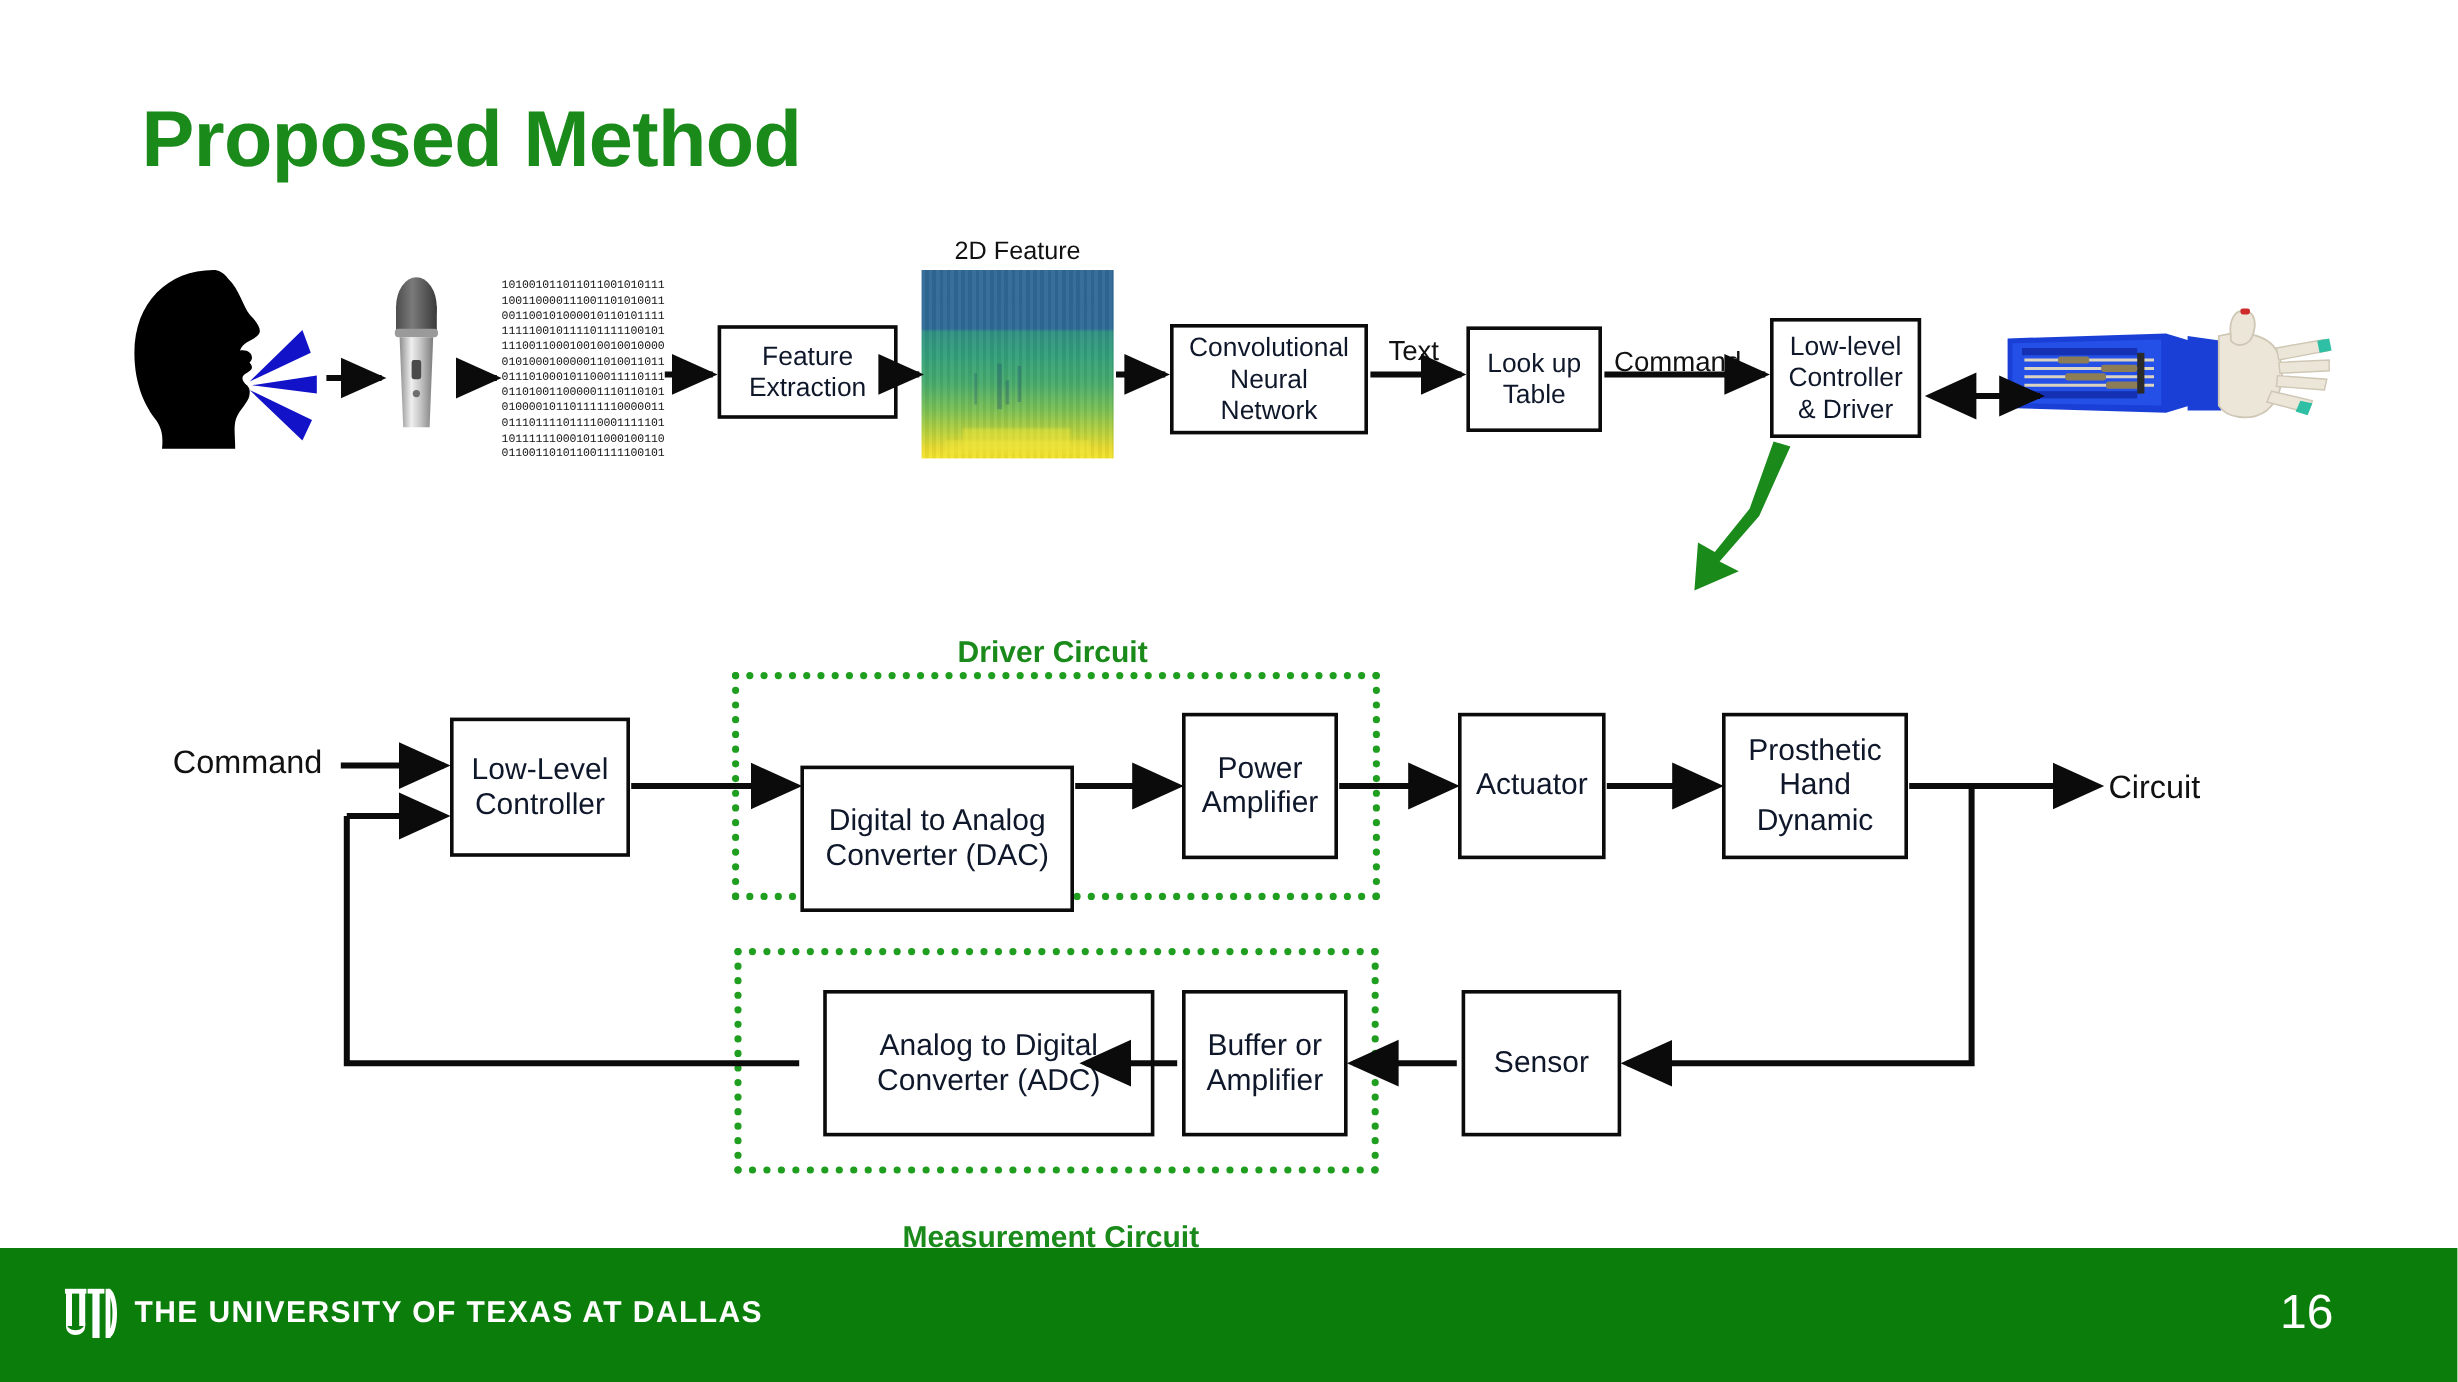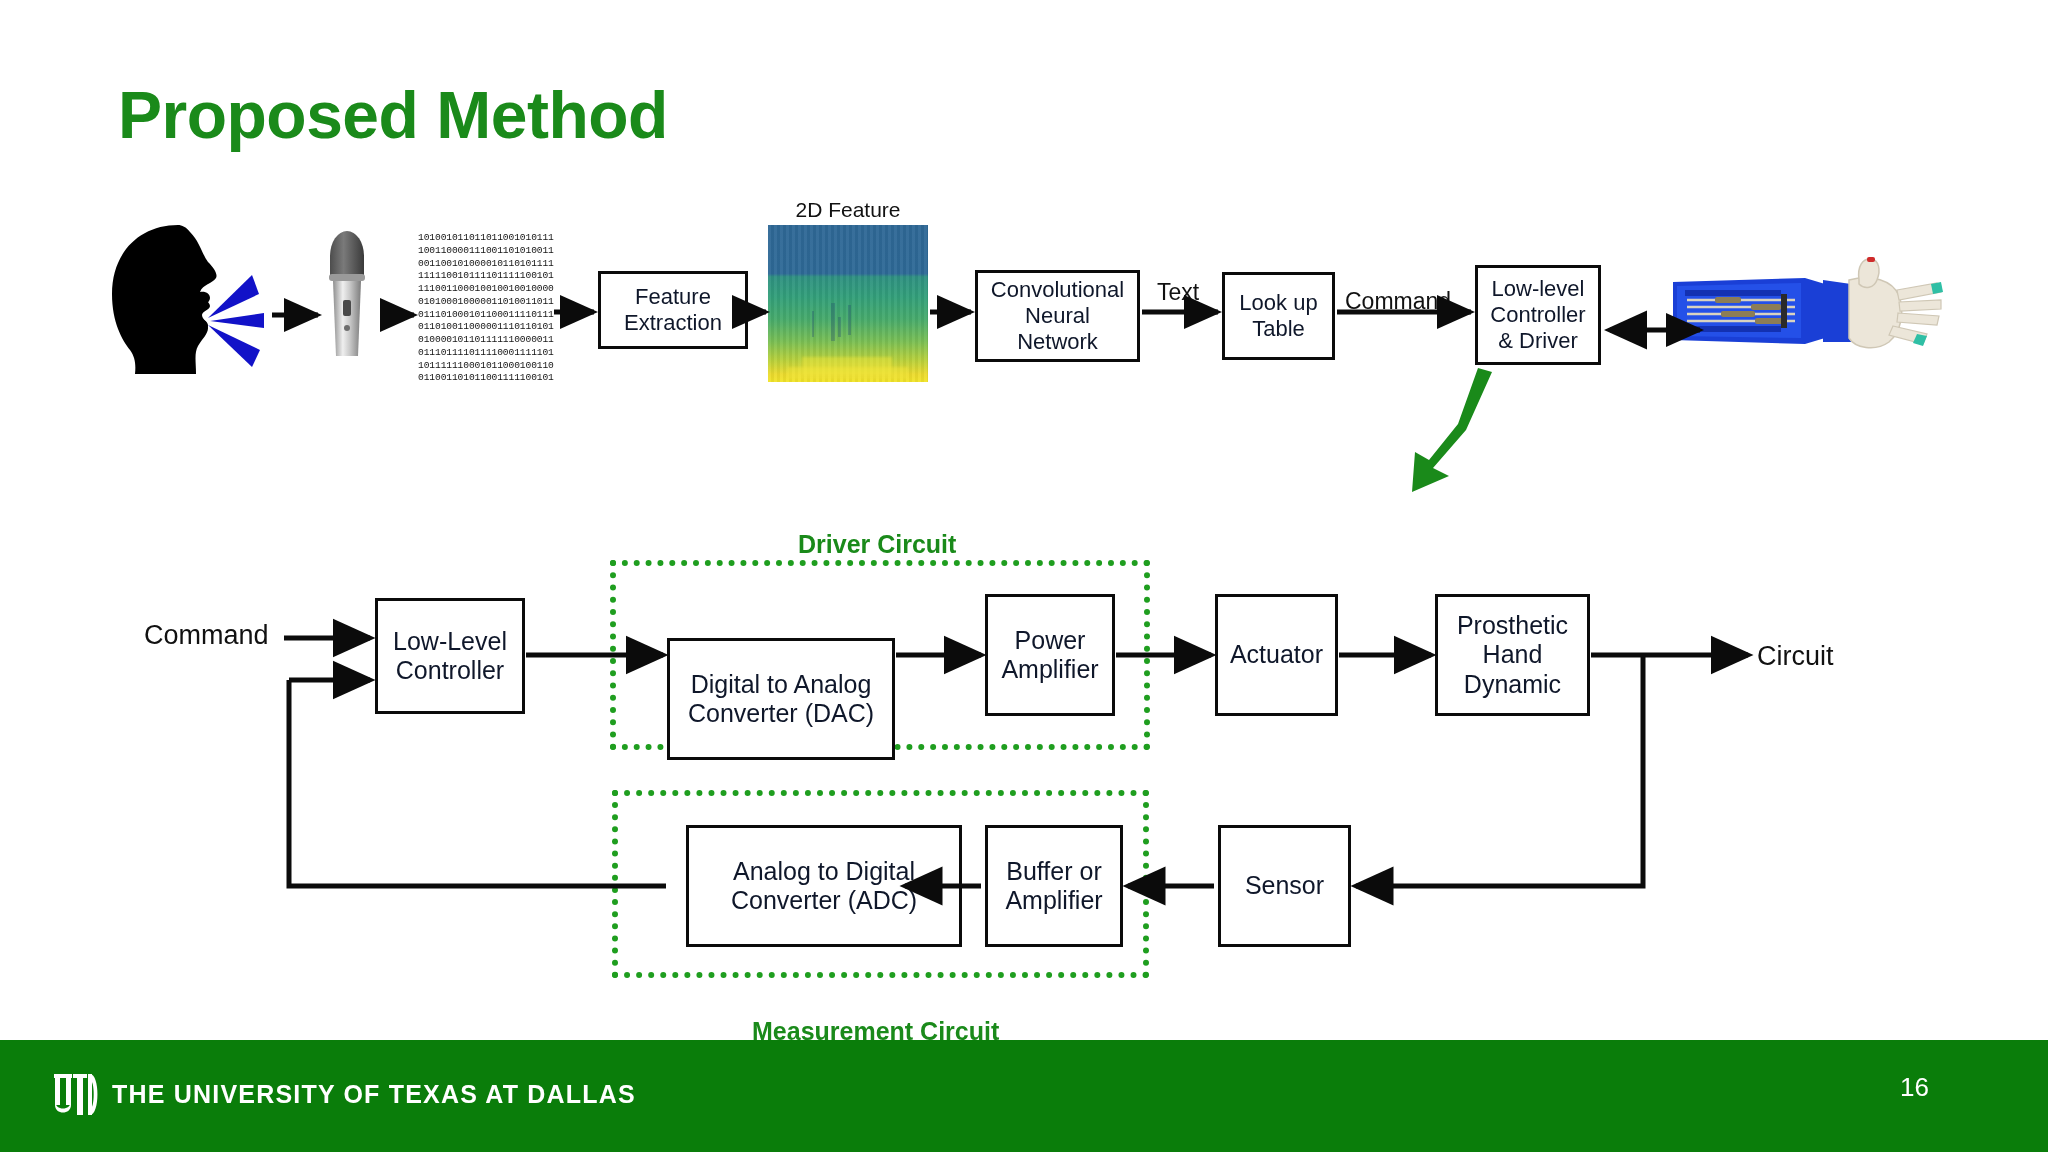--- a/index.html
+++ b/index.html
@@ -56,21 +56,21 @@
   .dash{position:absolute;box-sizing:border-box;
         border:6px dotted #1f9e1f;background:transparent;}
   .grouplabel{position:absolute;color:#1a8a1a;font-weight:bold;font-size:25px;
               white-space:nowrap;}
 
   
   .footer{position:absolute;left:0;top:1040px;width:2048px;height:112px;background:#0a7d0a;}
   .utdlogo{position:absolute;left:54px;top:1073px;width:46px;height:46px;}
   .utdtext{position:absolute;left:112px;top:1080px;font-size:25px;font-weight:bold;
            color:#fff;letter-spacing:1.2px;}
-  .pagenum{position:absolute;left:1900px;top:1072px;font-size:26px;color:#fff;}
+  .pagenum{position:absolute;left:1900px;top:1072px;font-size:40px;color:#fff;}
 </style>
 </head>
 <body>
 
 <div id="slide">
 
   <div class="title">Proposed Method</div>
 
   <div class="head">
     <svg viewBox="0 0 180 155" width="180" height="155">

